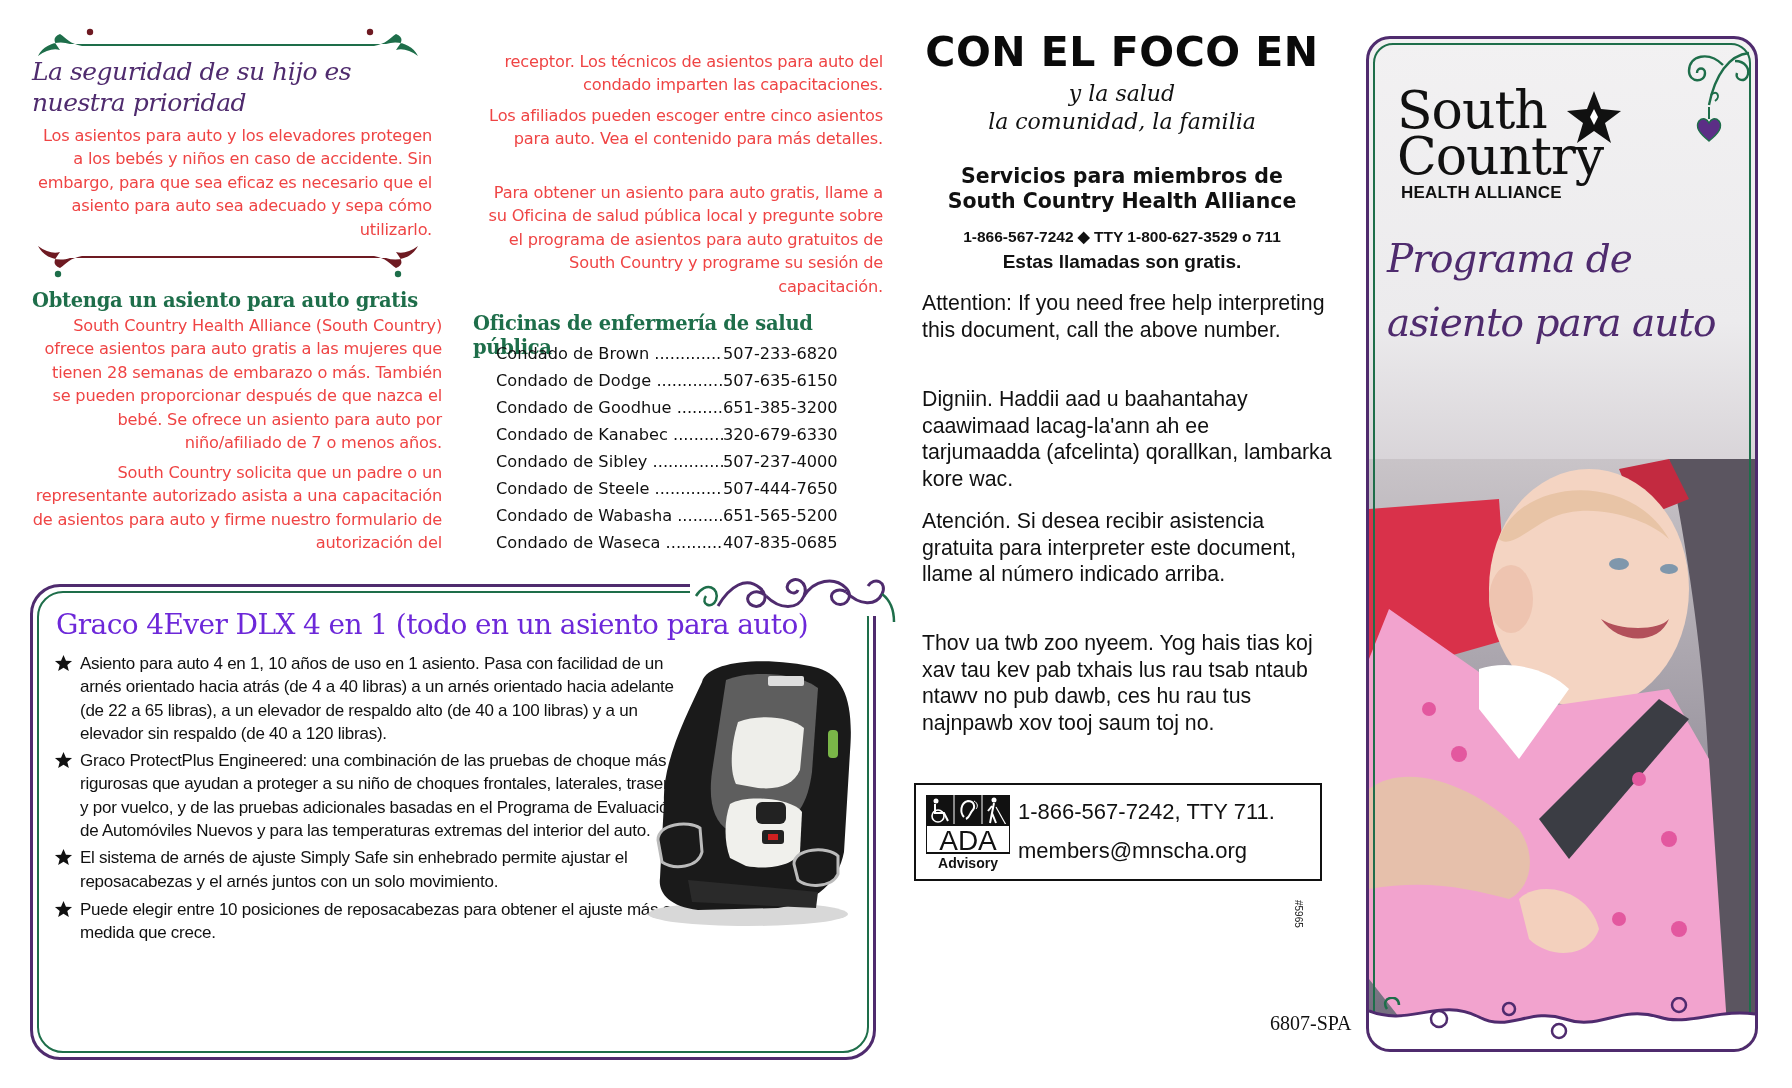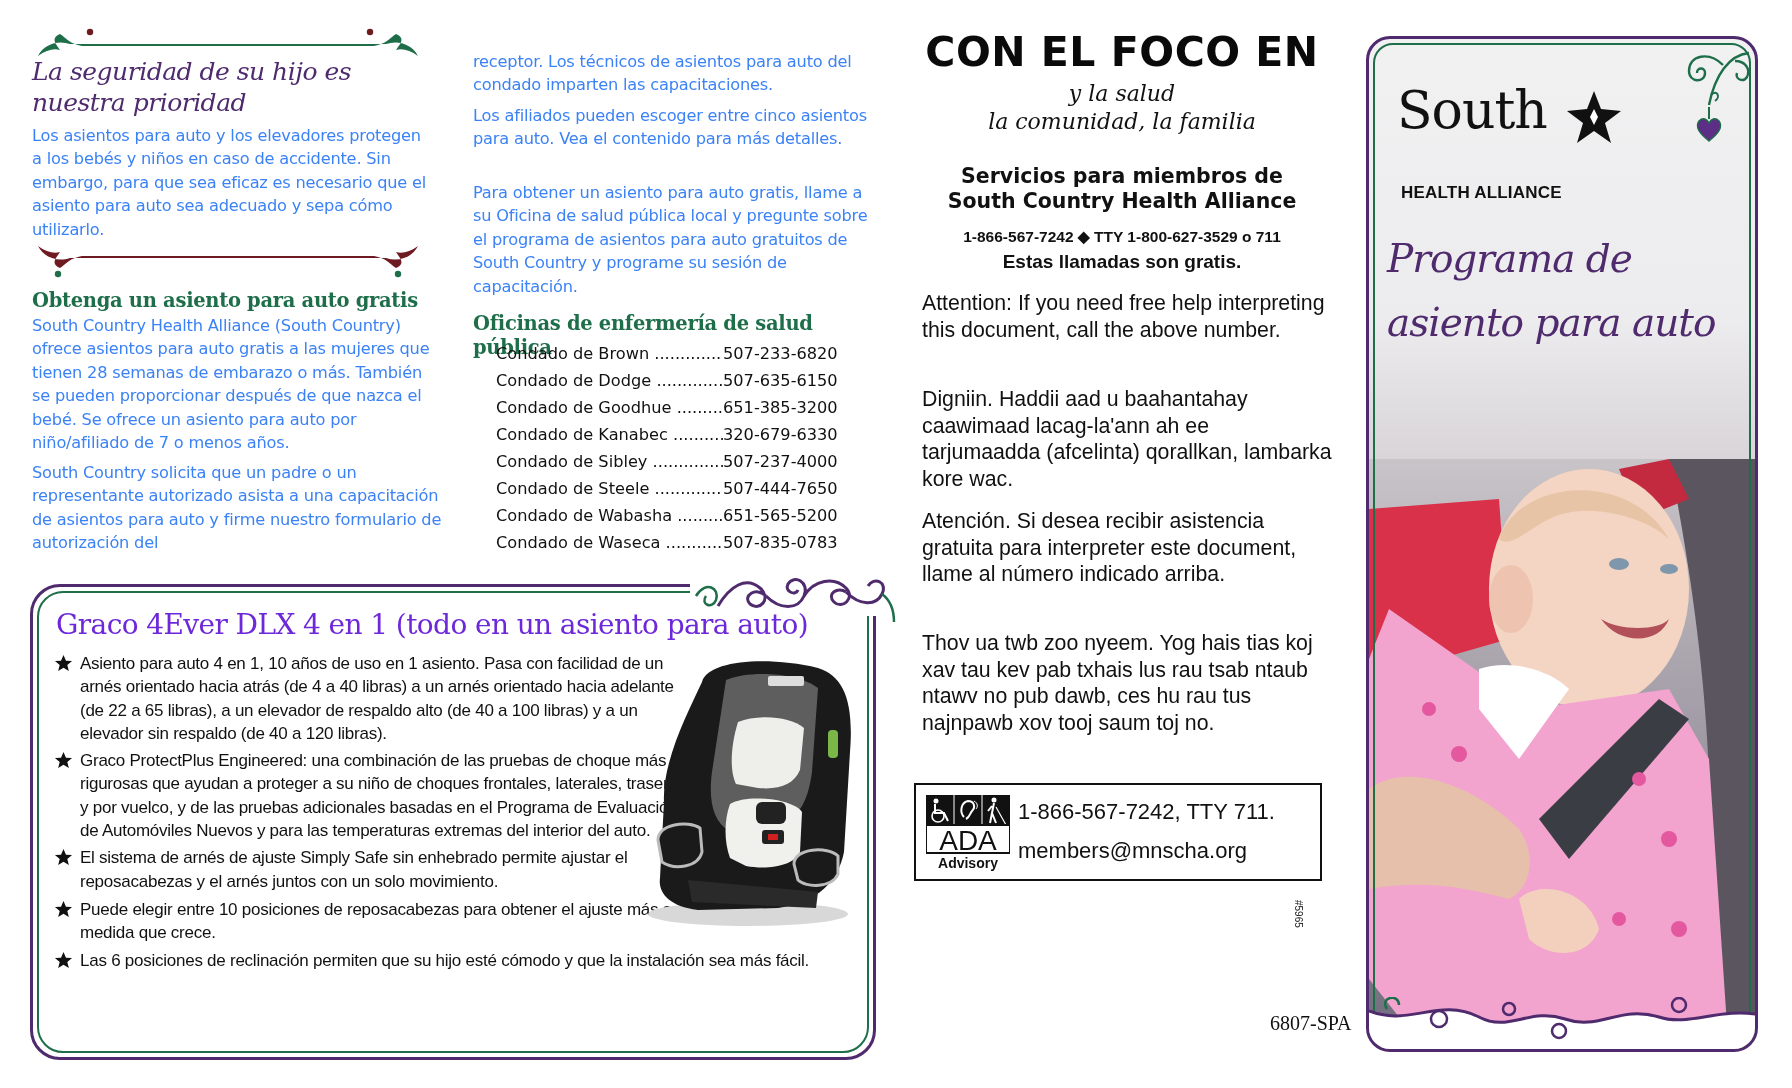--- a/index.html
+++ b/index.html
@@ -8,21 +8,21 @@
 
   .abs { position: absolute; }
 
   
   .flourish-green { left: 34px; top: 24px; width: 388px; height: 34px; }
   .flourish-red { left: 34px; top: 244px; width: 388px; height: 34px; }
   .script-heading {
     font-family: "DejaVu Serif", serif; font-style: italic;
     color: #4f2b6e; font-size: 25px; line-height: 31px; letter-spacing: -0.5px;
   }
-  .body-text { font-family: "DejaVu Sans", sans-serif; font-size: 16.2px; line-height: 23.4px; color: #3b82f6; letter-spacing: -0.2px; }
+  .body-text { font-family: "DejaVu Sans", sans-serif; font-size: 16.2px; line-height: 23.4px; color: #ef4444; letter-spacing: -0.2px; text-align: right; }
   .serif-green-h { font-family: "DejaVu Serif", serif; font-weight: bold; color: #1e6e4a; font-size: 19.5px; line-height: 24px; letter-spacing: -0.3px; }
 
   #col1-title { left: 32px; top: 56px; width: 400px; }
   #col1-intro { left: 32px; top: 124px; width: 400px; }
   #col1-h2 { left: 32px; top: 289px; width: 400px; }
   #col1-p2 { left: 32px; top: 314px; width: 410px; }
   #col1-p3 { left: 32px; top: 461px; width: 410px; }
 
   
   #col2-p1 { left: 473px; top: 50px; width: 410px; }
@@ -180,21 +180,21 @@
   <div class="county-row">
     <span class="county-name">Condado de Steele</span>
     <span class="county-phone">507-444-7650</span>
   </div>
   <div class="county-row">
     <span class="county-name">Condado de Wabasha</span>
     <span class="county-phone">651-565-5200</span>
   </div>
   <div class="county-row">
     <span class="county-name">Condado de Waseca</span>
-    <span class="county-phone">507-835-0783</span>
+    <span class="county-phone">407-835-0685</span>
   </div>
 </div>
 
 <div class="abs" id="graco-box">
   <div id="graco-box-inner"></div>
 </div>
 <svg class="abs" id="graco-swirl" viewBox="0 0 210 56">
   <rect x="0" y="10" width="210" height="40" fill="#fff"></rect>
   <path d="M6 30 C16 14 30 22 26 34 C22 44 10 38 16 30" stroke="#1e6e4a" stroke-width="2.5" fill="none"></path>
   <path d="M28 40 C40 20 56 10 70 22 C82 32 70 46 60 38 C52 30 66 20 76 30" stroke="#4f2b6e" stroke-width="3" fill="none"></path>
@@ -226,26 +226,20 @@
     <span>El sistema de arnés de ajuste Simply Safe sin enhebrado permite ajustar el reposacabezas y el arnés juntos con un solo movimiento.</span>
   </div>
 </div>
 
 <div class="abs bullet-list" id="bullets-b">
   <div class="bullet">
     <svg class="star" viewBox="0 0 20 20">
         <path d="M10 1 L12.6 7 L19 7.4 L14 11.6 L15.6 18 L10 14.5 L4.4 18 L6 11.6 L1 7.4 L7.4 7 Z" fill="#111"></path>
       </svg>
     <span>Puede elegir entre 10 posiciones de reposacabezas para obtener el ajuste más seguro para su hijo a medida que crece.</span>
-  </div>
-  <div class="bullet">
-    <svg class="star" viewBox="0 0 20 20">
-        <path d="M10 1 L12.6 7 L19 7.4 L14 11.6 L15.6 18 L10 14.5 L4.4 18 L6 11.6 L1 7.4 L7.4 7 Z" fill="#111"></path>
-      </svg>
-    <span>Las 6 posiciones de reclinación permiten que su hijo esté cómodo y que la instalación sea más fácil.</span>
   </div>
 </div>
 
 <svg class="abs" id="carseat" viewBox="0 0 244 278">
   <ellipse cx="130" cy="262" rx="100" ry="12" fill="#d8d8d8"></ellipse>
   <path d="M84 30 C90 8 150 4 200 16 C226 24 236 50 232 100 L226 200 C220 230 200 250 160 256 L80 258 C50 254 40 240 42 226 L46 150 C44 110 70 60 84 30 Z" fill="#1a1a1a"></path>
   <path d="M108 28 C130 18 180 20 200 36 L194 120 C190 150 180 170 150 180 L110 178 C96 170 90 150 94 120 Z" fill="#5e5e5e"></path>
   <path d="M120 70 C140 62 172 64 186 76 L182 118 C176 132 162 138 140 136 L118 132 C112 120 112 96 120 70 Z" fill="#eeeeea"></path>
   <path d="M112 152 C128 142 174 146 184 160 L182 200 C176 214 150 218 128 214 L112 206 C106 190 106 168 112 152 Z" fill="#f0f0ec"></path>
   <rect x="138" y="150" width="30" height="22" rx="6" fill="#222"></rect>
@@ -323,20 +317,21 @@
     <path d="M0 330 C40 300 110 330 150 370 C170 400 160 430 140 440 C100 430 60 420 0 430 Z" fill="#e6c0ab"></path>
     <circle cx="90" cy="295" r="8" fill="#e3589f"></circle>
       <circle cx="270" cy="320" r="7" fill="#e3589f"></circle>
     <circle cx="300" cy="380" r="8" fill="#e3589f"></circle>
       <circle cx="250" cy="460" r="7" fill="#e3589f"></circle>
     <circle cx="310" cy="470" r="8" fill="#e3589f"></circle>
       <circle cx="60" cy="250" r="7" fill="#e3589f"></circle>
   </svg>
 
   <div id="logo-south">South</div>
+  <div id="logo-country">Country</div>
   <div id="logo-alliance">HEALTH ALLIANCE</div>
   <svg id="logo-star" viewBox="0 0 58 58">
     <path d="M29 2 L36 20 L56 22 L40 34 L46 54 L29 42 L12 54 L18 34 L2 22 L22 20 Z" fill="#111"></path>
     <path d="M29 20 L33 28 L29 36 L25 28 Z" fill="#fff"></path>
   </svg>
 
   <svg id="cover-vine" viewBox="0 0 96 100">
     <path d="M90 8 C70 10 56 30 50 60" stroke="#1e6e4a" stroke-width="2.4" fill="none"></path>
     <path d="M64 20 C50 6 30 10 30 26 C30 38 46 38 46 28 C46 22 38 22 38 28" stroke="#1e6e4a" stroke-width="2.4" fill="none"></path>
     <path d="M76 16 C86 16 92 24 88 32 C84 38 76 34 78 28" stroke="#1e6e4a" stroke-width="2.4" fill="none"></path>

